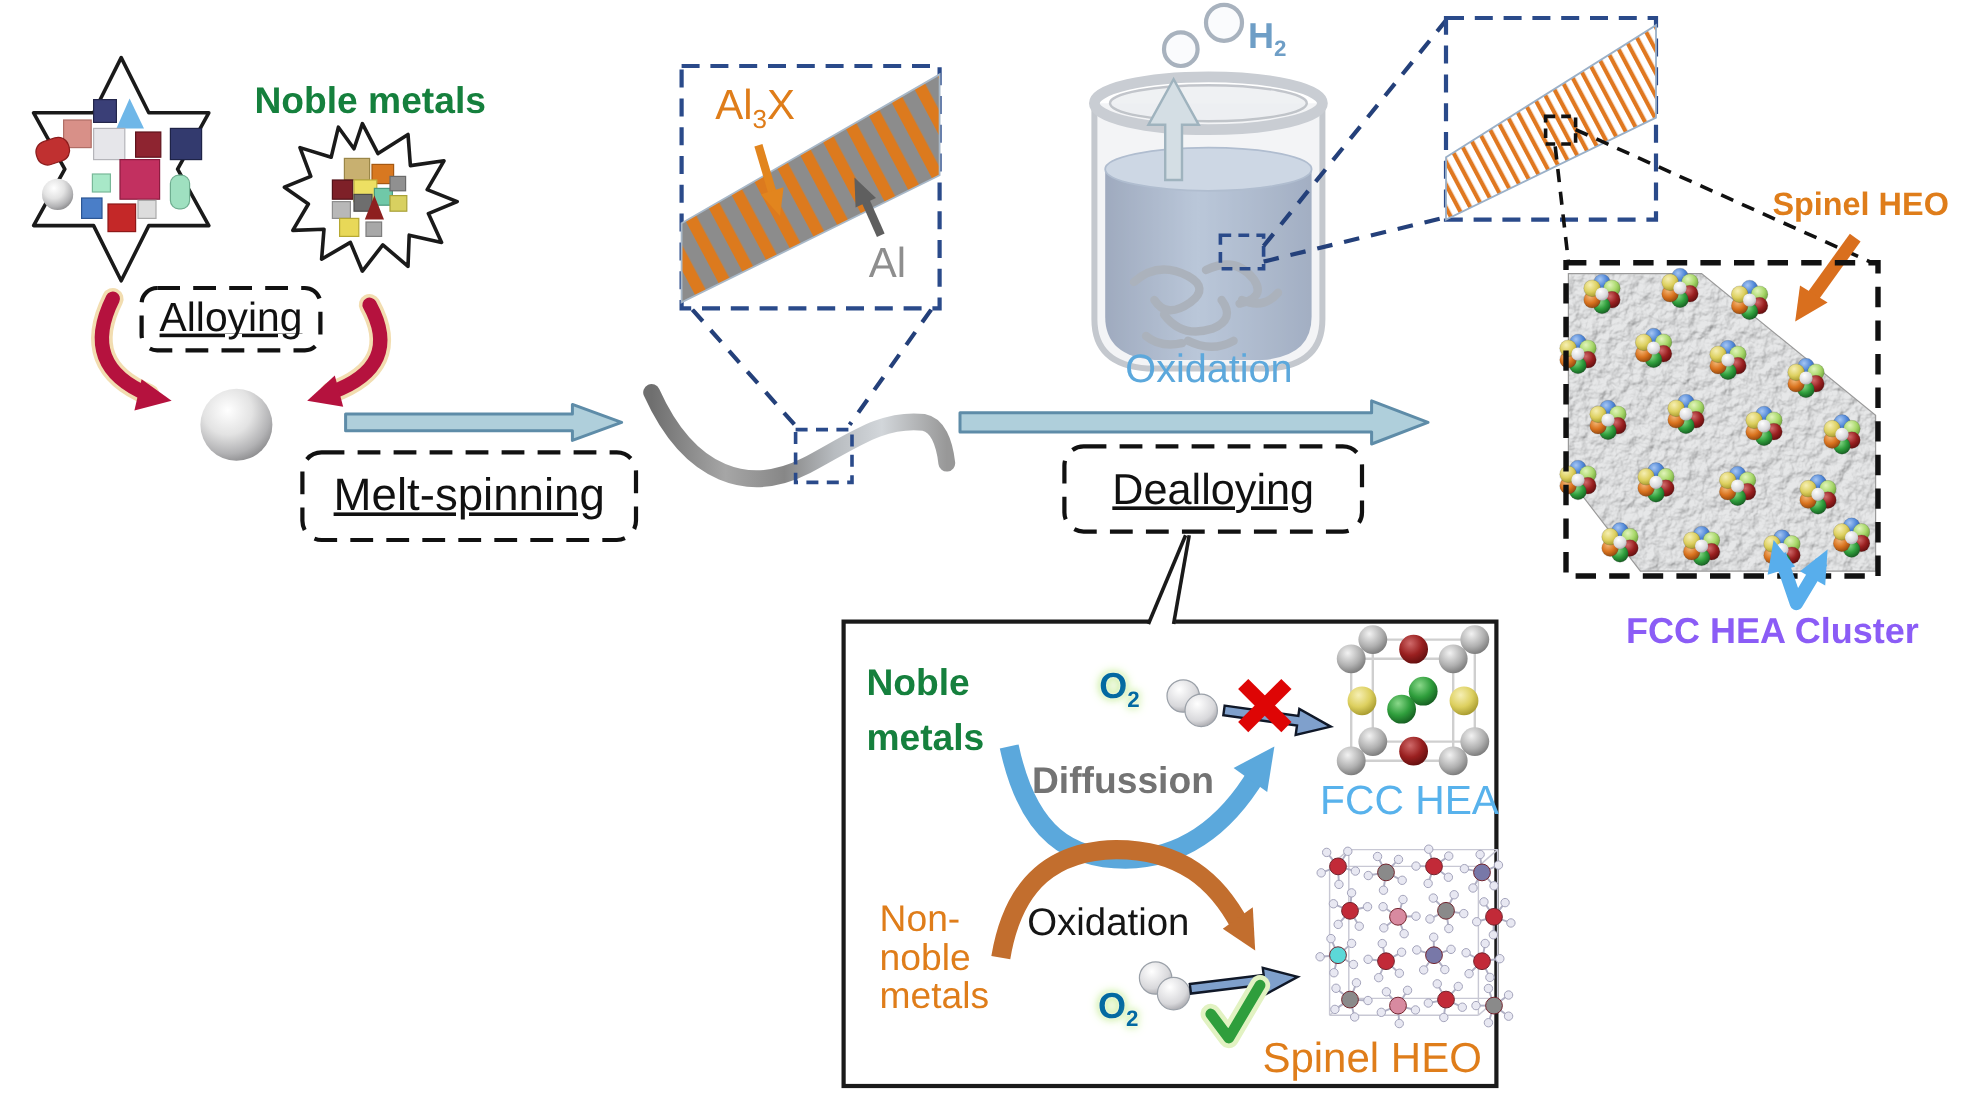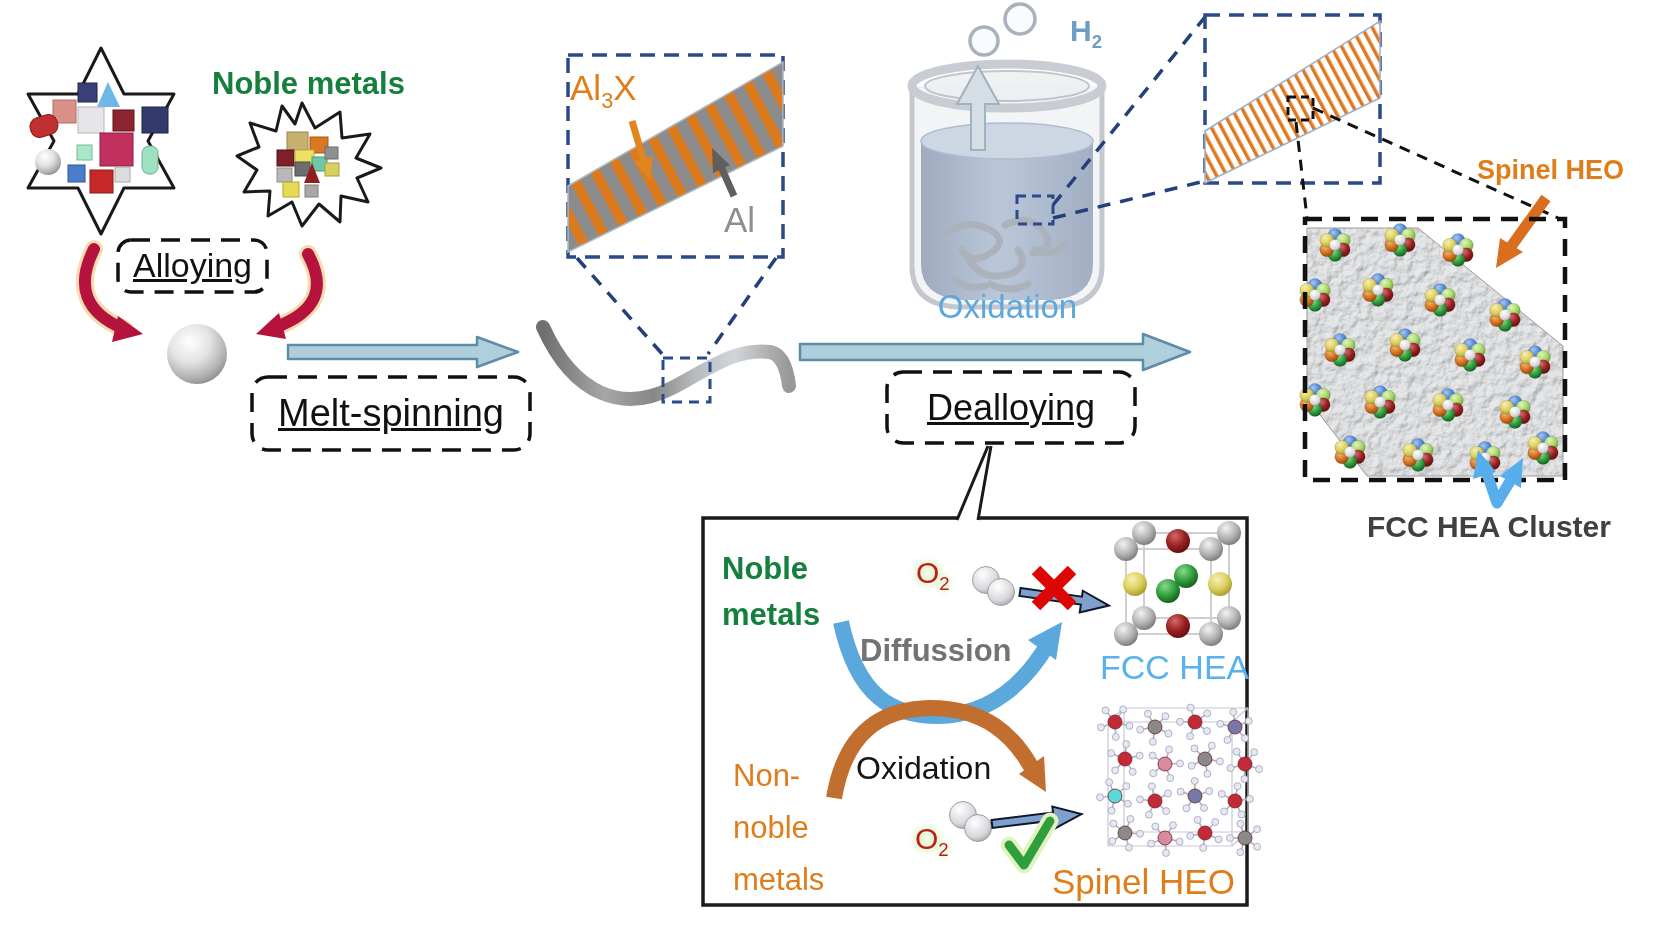--- a/index.html
+++ b/index.html
@@ -6,21 +6,21 @@
   #canvas{position:relative;width:1654px;height:927px;background:#ffffff;overflow:hidden;
           font-family:"Liberation Sans",sans-serif;}
   #fig{position:absolute;left:0;top:0;width:1654px;height:927px;}
   .t{position:absolute;color:#111;line-height:1.15;white-space:pre-line;}
   .boxlabel{display:flex;align-items:center;justify-content:center;text-align:right;text-decoration:underline;}
   .orange{color:#DF7D1A;}
   .blue{color:#15803d;font-weight:bold;}
   .grayt{color:#919191;}
   .alk{color:#5CA8DC;}
   .h2t{color:#6E9EC6;font-weight:bold;text-shadow:0 0 4px #ffffff;}
-  .o2t{color:#b91c1c;font-weight:normal;
+  .o2t{color:#0369a1;font-weight:bold;
        text-shadow:0 0 2px #fff,0 0 6px #C6EC96,0 0 10px #C6EC96;}
   .redt{color:#737373;font-weight:bold;}
   sub{font-size:0.62em;}
 </style>
 </head>
 <body>
 
 <div id="canvas">
 
 <svg id="fig" viewBox="0 0 1654 927">
@@ -718,35 +718,35 @@
 
   <rect x="118" y="240" width="149" height="52" rx="13" fill="none" stroke="#111" stroke-width="3.5" stroke-dasharray="19,11"></rect>
   <rect x="252" y="377" width="278" height="73" rx="16" fill="none" stroke="#111" stroke-width="3.5" stroke-dasharray="19,11"></rect>
   <rect x="887" y="372" width="248" height="71" rx="16" fill="none" stroke="#111" stroke-width="3.5" stroke-dasharray="19,11"></rect>
 </svg>
 
 <div class="t blue" style="left:212px;top:66px;font-size:31px;">Noble metals</div>
 <div class="t boxlabel" style="left:118px;top:240px;width:149px;height:52px;font-size:34px;">Alloying</div>
 <div class="t boxlabel" style="left:252px;top:377px;width:278px;height:73px;font-size:38px;">Melt-spinning</div>
 
-<div class="t orange" style="left:570px;top:68px;font-size:35px;"><span>Al</span><sub>3</sub><span>X</span></div>
+<div class="t orange" style="left:596px;top:68px;font-size:35px;"><span>Al</span><sub>3</sub><span>X</span></div>
 <div class="t" style="left:724px;top:200px;font-size:35px;color:#8E8E8E;">Al</div>
 
-<div class="t h2t" style="left:1040px;top:14px;font-size:30px;margin-left:30px;"><span>H</span><sub>2</sub></div>
+<div class="t h2t" style="left:1040px;top:14px;font-size:30px;"><span>H</span><sub>2</sub></div>
 <div class="t alk" style="left:915px;top:288px;width:185px;text-align:center;font-size:33px;">Oxidation</div>
 <div class="t boxlabel" style="left:887px;top:372px;width:248px;height:71px;font-size:36px;">Dealloying</div>
 
 <div class="t orange" style="left:1477px;top:155px;font-size:27px;font-weight:bold;">Spinel HEO</div>
-<div class="t blue" style="left:1355px;top:510px;font-size:30px;font-weight:bold;color:#404040;margin-left:12px;">FCC HEA Cluster</div>
+<div class="t blue" style="left:1355px;top:510px;font-size:30px;font-weight:bold;color:#8b5cf6;">FCC HEA Cluster</div>
 
 <div class="t blue" style="left:722px;top:546px;font-size:31px;line-height:46px;">Noble
 metals</div>
 <div class="t o2t" style="left:916px;top:556px;font-size:30px;"><span>O</span><sub>2</sub></div>
 <div class="t redt" style="left:860px;top:633px;font-size:31px;">Diffussion</div>
 <div class="t" style="left:1100px;top:648px;font-size:34px;color:#58B2EC;">FCC HEA</div>
-<div class="t orange" style="left:733px;top:750px;font-size:31px;line-height:52px;">Non-
+<div class="t orange" style="left:733px;top:750px;font-size:31px;line-height:32px;">Non-
 noble
 metals</div>
 <div class="t" style="left:856px;top:750px;font-size:32px;color:#151515;">Oxidation</div>
 <div class="t o2t" style="left:915px;top:822px;font-size:30px;"><span>O</span><sub>2</sub></div>
 <div class="t orange" style="left:1052px;top:862px;font-size:35px;">Spinel HEO</div>
 
 </div>
 
 </body></html>

